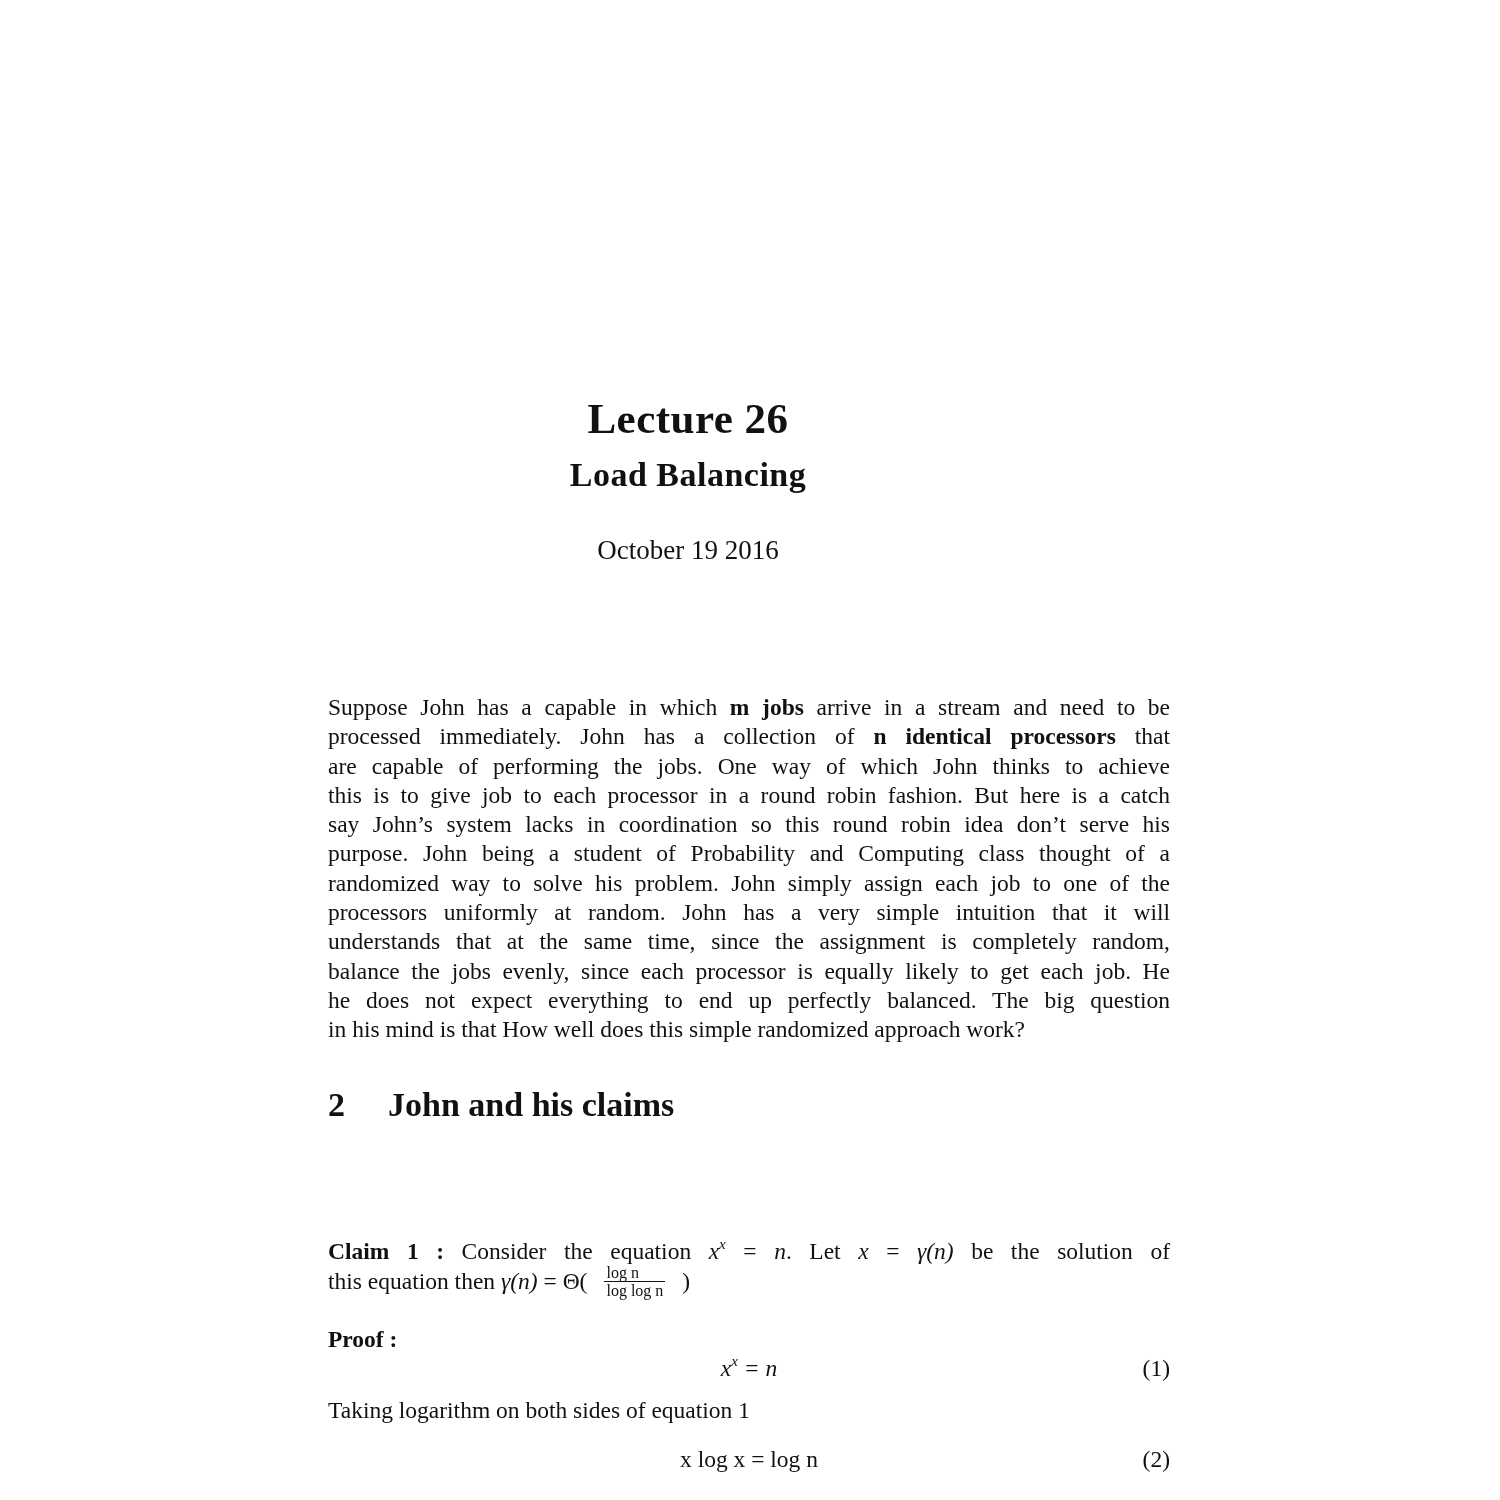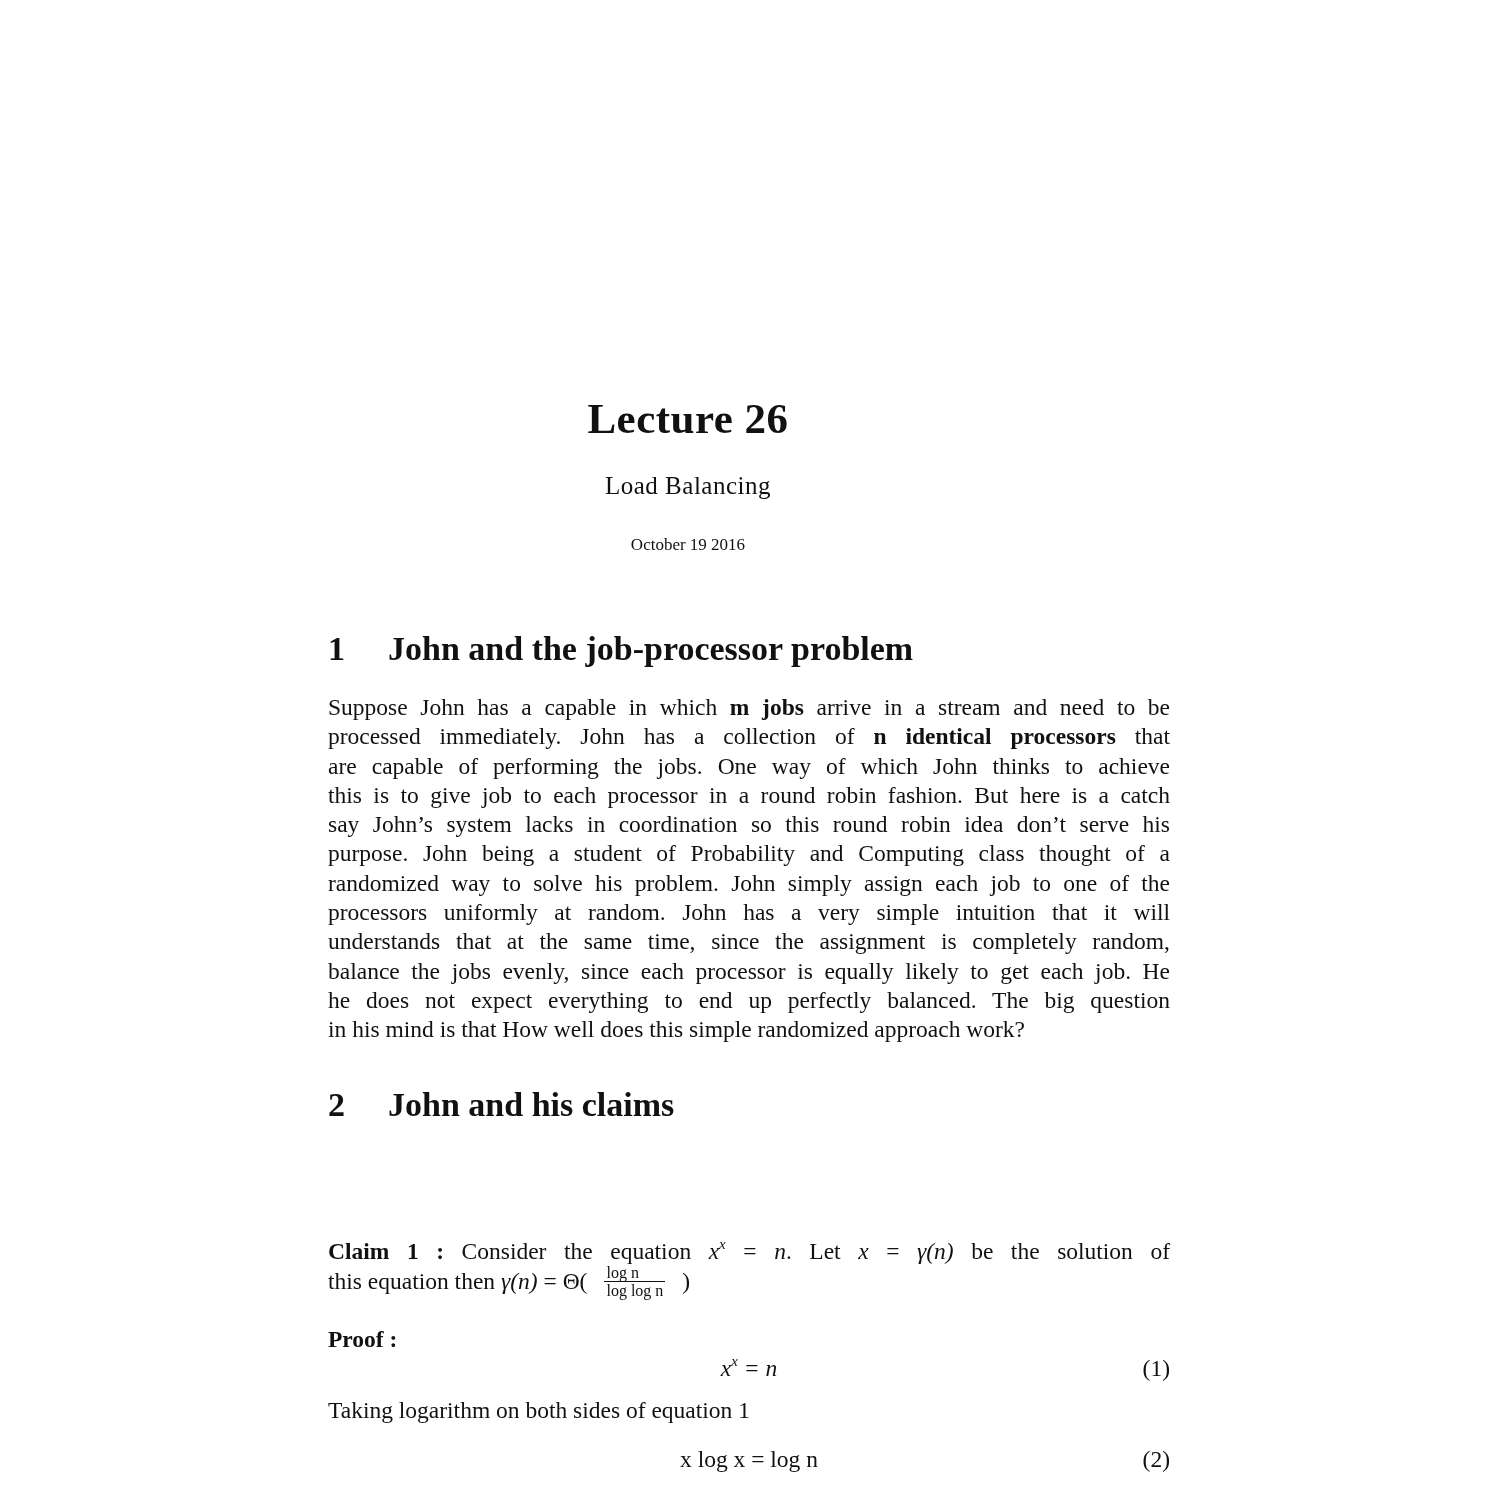--- a/index.html
+++ b/index.html
@@ -27,28 +27,28 @@
       width: 1376px;
       text-align: center;
     }
     .title {
       top: 394px;
       font-size: 43px;
       font-weight: bold;
       letter-spacing: 0.5px;
     }
     .subtitle {
-      top: 472px;
-      font-size: 25px;
-      font-weight: normal;
+      top: 456px;
+      font-size: 34px;
+      font-weight: bold;
       letter-spacing: 0.5px;
     }
     .date {
       top: 535px;
-      font-size: 17px;
+      font-size: 27px;
     }
     .content {
       position: absolute;
       left: 328px;
       width: 842px;
     }
     .section-heading {
       position: absolute;
       left: 328px;
       font-size: 34px;
@@ -115,23 +115,20 @@
   </style>
 </head>
 <body>
 
 <div class="page">
 
   <div class="title-block title">Lecture 26</div>
   <div class="title-block subtitle">Load Balancing</div>
   <div class="title-block date">October 19 2016</div>
 
-  <div class="section-heading" style="top:630px;">
-    <span class="num">1</span><span>John and the job-processor problem</span>
-  </div>
 
   <div class="content para" style="top:693px;">
     <span class="line"><span>Suppose John has a capable in which </span><b>m jobs</b><span> arrive in a stream and need to be</span></span>
     <span class="line"><span>processed immediately. John has a collection of </span><b>n identical processors</b><span> that</span></span>
     <span class="line">are capable of performing the jobs. One way of which John thinks to achieve</span>
     <span class="line">this is to give job to each processor in a round robin fashion. But here is a catch</span>
     <span class="line">say John’s system lacks in coordination so this round robin idea don’t serve his</span>
     <span class="line">purpose. John being a student of Probability and Computing class thought of a</span>
     <span class="line">randomized way to solve his problem. John simply assign each job to one of the</span>
     <span class="line">processors uniformly at random. John has a very simple intuition that it will</span>

